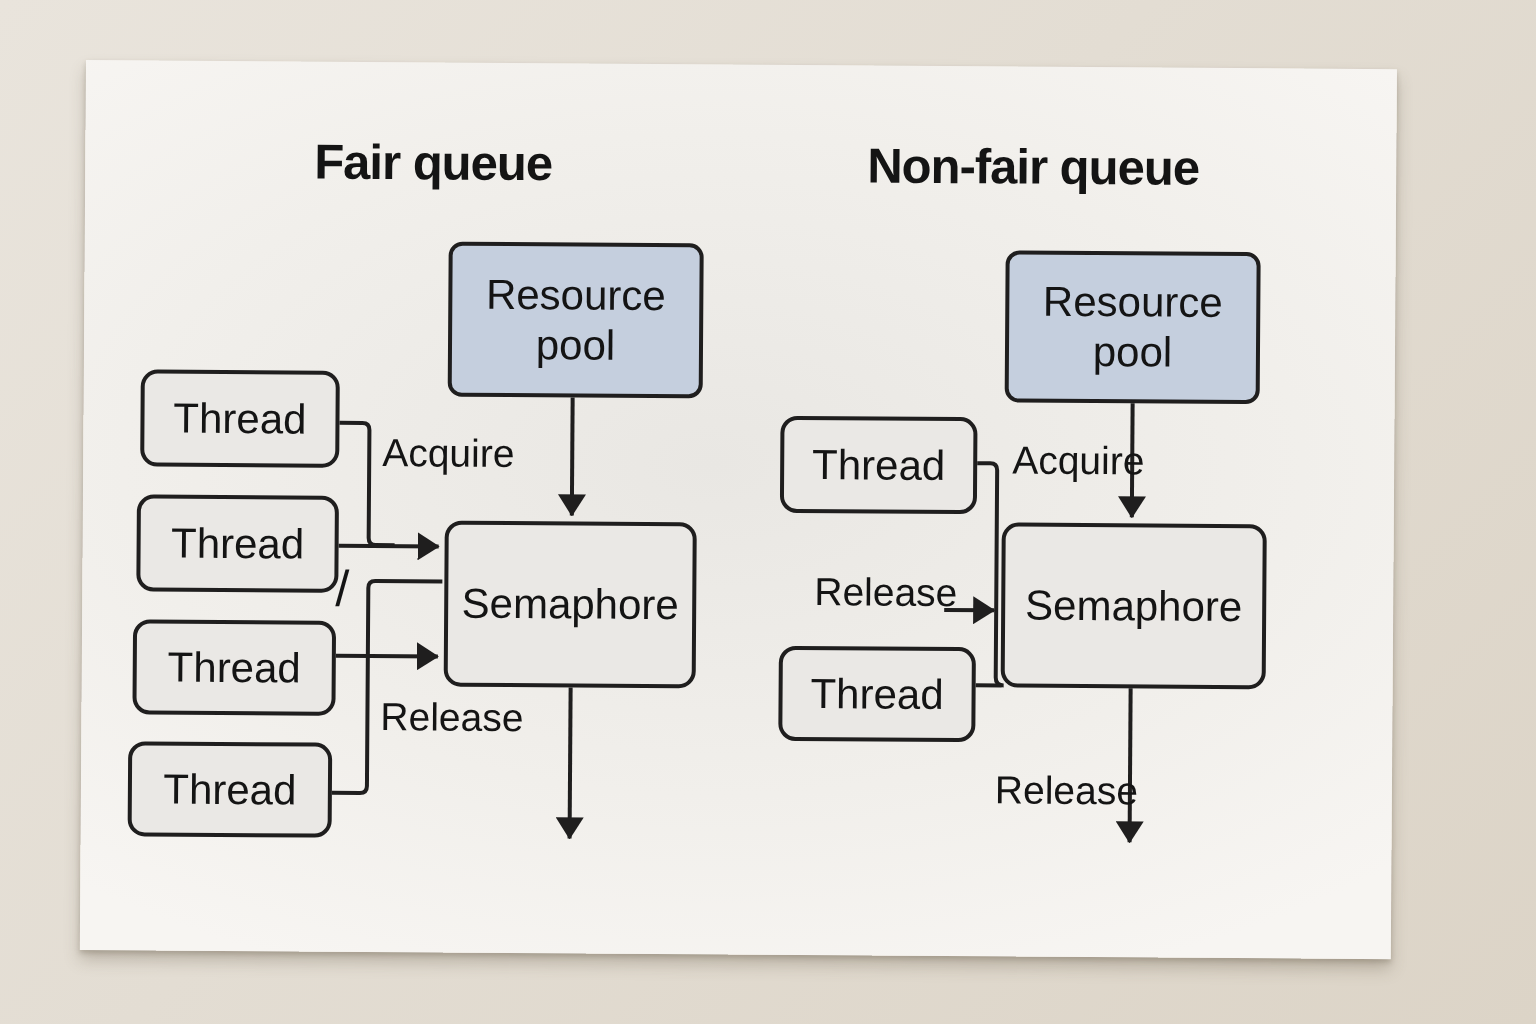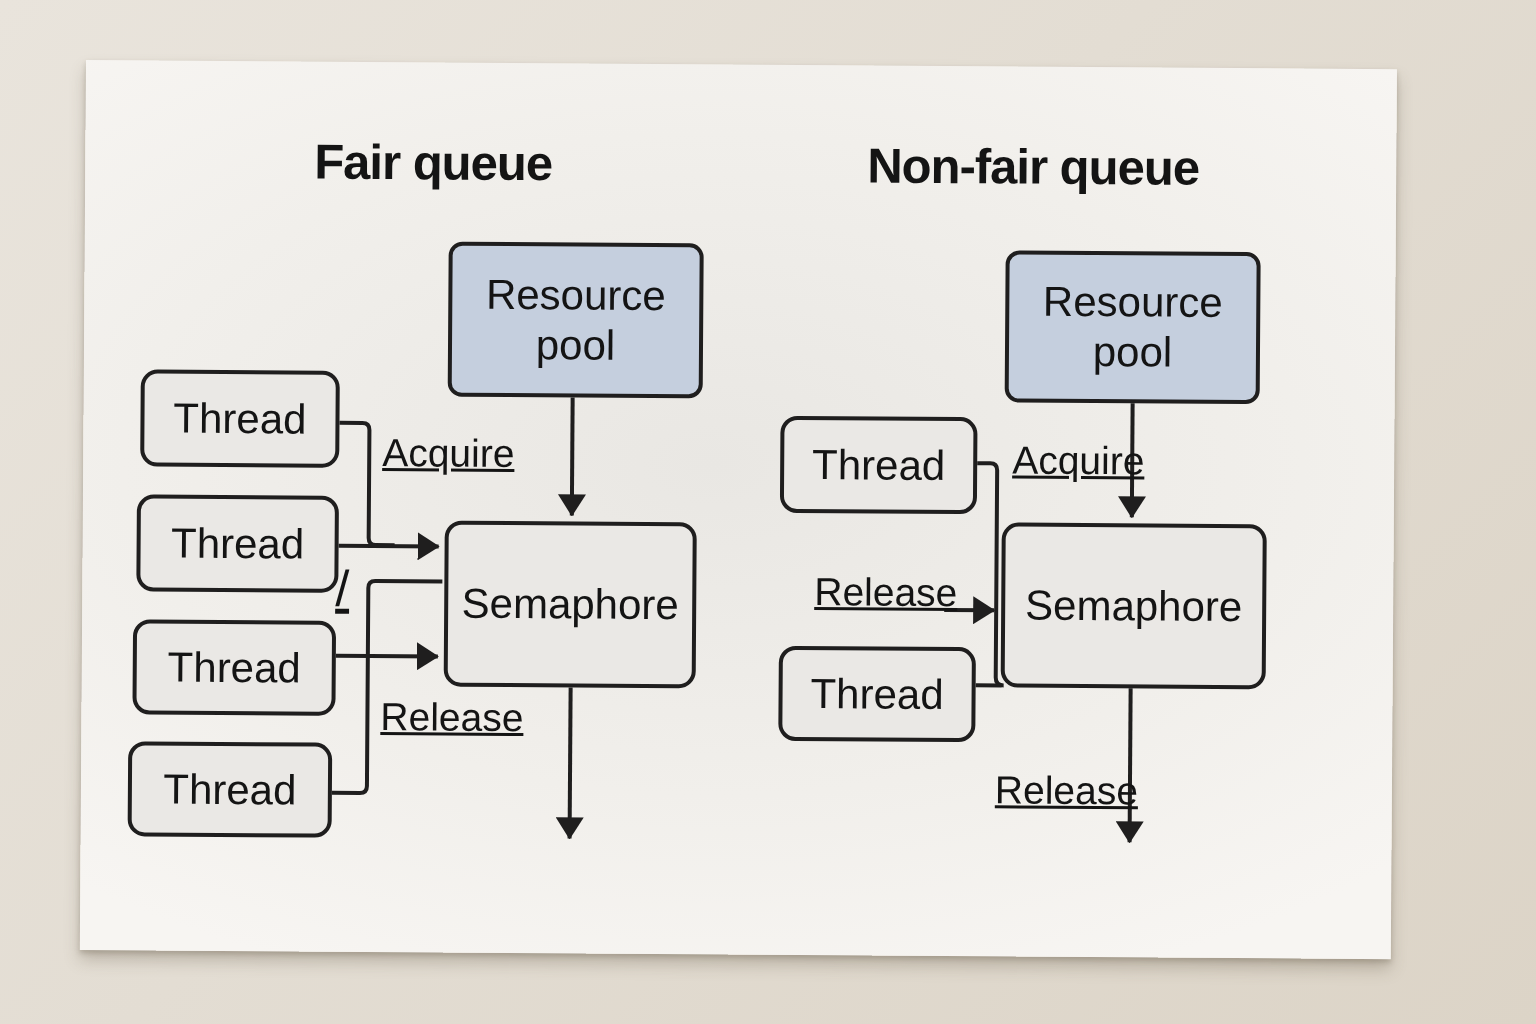--- a/index.html
+++ b/index.html
@@ -27,21 +27,21 @@
     position:absolute;color:var(--text);font-weight:bold;
     font-size:49px;letter-spacing:-1px;white-space:nowrap;
   }
   .box{
     position:absolute;display:flex;align-items:center;justify-content:center;
     background:var(--box-fill);border:4px solid var(--line);border-radius:17px;
     color:var(--text);font-size:42px;text-align:center;line-height:1.18;
   }
   .box.pool{background:var(--resource-pool-fill);border-radius:14px;}
   .lbl{
-    position:absolute;color:var(--text);font-size:39px;white-space:nowrap;text-decoration:underline;
+    position:absolute;color:var(--text);font-size:39px;white-space:nowrap;
   }
   .slash{font-size:50px;font-weight:400;}
   svg.connectors{position:absolute;left:0;top:0;width:1311px;height:890px;}
   svg.connectors path.wire{fill:none;stroke:var(--line);stroke-width:4;}
   svg.connectors .head{fill:var(--line);}
 </style>
 </head>
 <body>
 
 <div class="scene">

